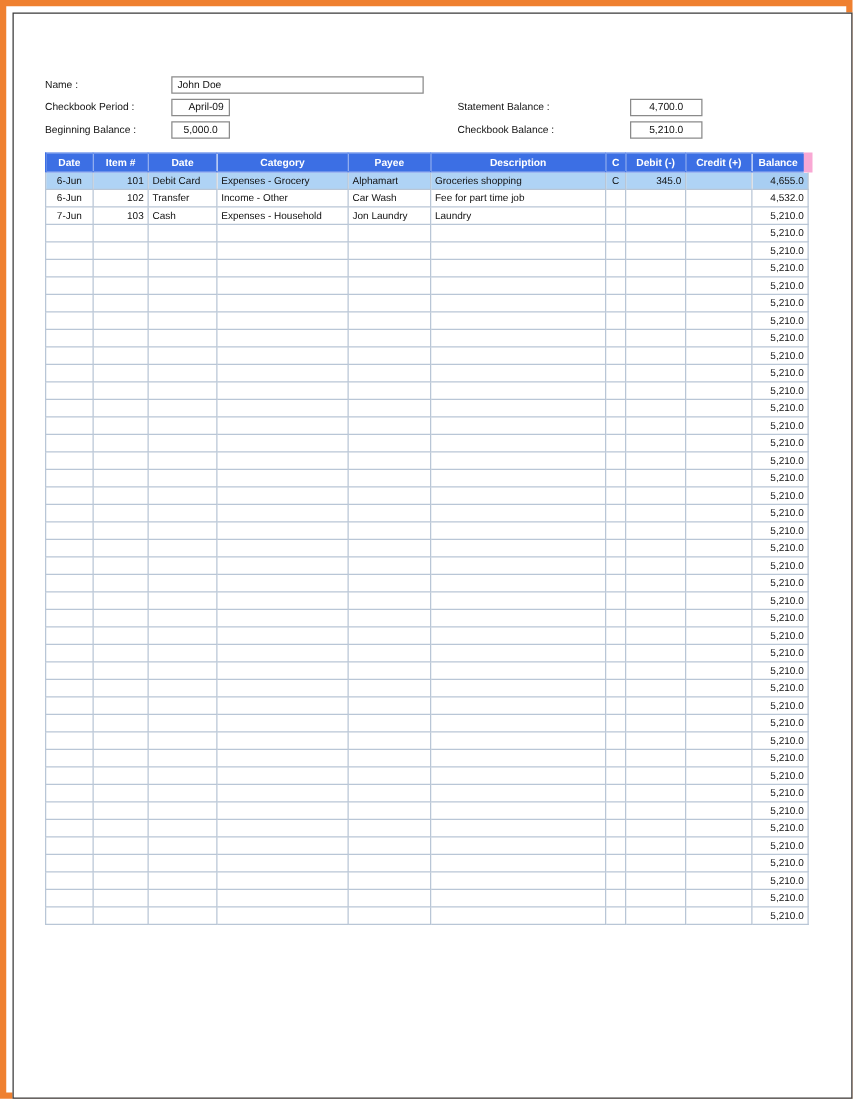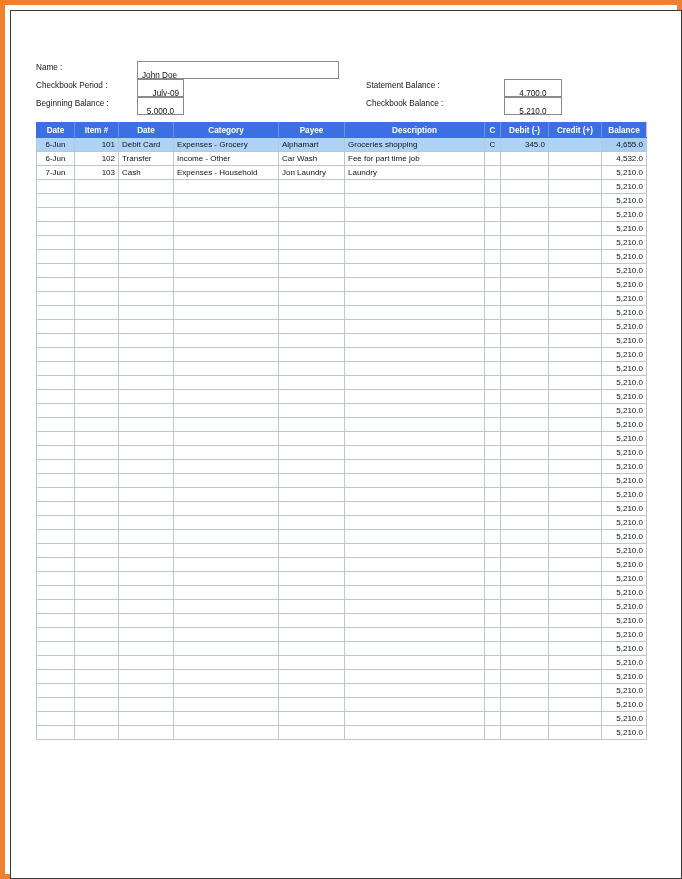--- a/index.html
+++ b/index.html
@@ -76,21 +76,21 @@
   }
   .form-box {
     position: absolute;
     box-sizing: border-box;
     border: 1px solid #8a8a8a;
     background: #ffffff;
     height: 14px;
     line-height: 12px;
     font-size: 8.2px;
     color: #101010;
-    padding: 8px 4px;
+    padding: 0 4px;
     white-space: nowrap;
     overflow: hidden;
   }
   .fb-left   { text-align: left; }
   .fb-right  { text-align: right; }
   .fb-center { text-align: center; }
 
   
   #lbl-name        { left: 0;  top: 0;  width: 97px; }
   #lbl-period      { left: 0;  top: 18px; width: 97px; }
@@ -128,21 +128,21 @@
   #register thead th {
     background: #3C6FE4;
     color: #ffffff;
     font-weight: bold;
     text-align: center;
     font-size: 8.2px;
     border: 1px solid #3C6FE4;
     border-right: 1px solid #6d93ea;
     height: 15px;
   }
-  #register thead th:last-child { border-right: 1px solid #f9a8d4; }
+  #register thead th:last-child { border-right: 7px solid #f9a8d4; }
 
   
   .col-date     { width: 38px; }
   .col-item     { width: 44px; }
   .col-type     { width: 55px; }
   .col-cat      { width: 105px; }
   .col-payee    { width: 66px; }
   .col-desc     { width: 140px; }
   .col-c        { width: 16px; }
   .col-debit    { width: 48px; }
@@ -185,21 +185,21 @@
 
   <div id="form-area">
 
     <div class="form-row" id="lbl-name-row">
       <span class="form-label" id="lbl-name">Name :</span>
       <span class="form-box fb-left" id="box-name">John Doe</span>
     </div>
 
     <div class="form-row">
       <span class="form-label" id="lbl-period">Checkbook Period :</span>
-      <span class="form-box fb-right" id="box-period">July-09</span>
+      <span class="form-box fb-right" id="box-period">April-09</span>
     </div>
 
     <div class="form-row">
       <span class="form-label" id="lbl-beginning">Beginning Balance :</span>
       <span class="form-box fb-center" id="box-beginning">5,000.0</span>
     </div>
 
     <div class="form-row">
       <span class="form-label" id="lbl-statement">Statement Balance :</span>
       <span class="form-box fb-center" id="box-statement">4,700.0</span>

